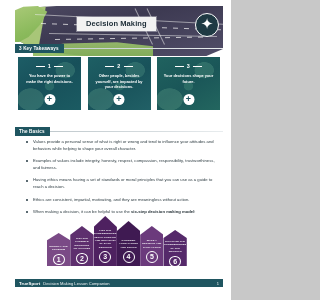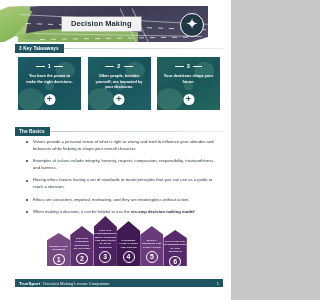--- a/index.html
+++ b/index.html
@@ -9,21 +9,21 @@
   }
   #page{
     position:relative;
     width:231px;height:300px;
     background:#ffffff;
     overflow:hidden;
     box-sizing:border-box;
   }
   
   .hero{
-    position:absolute;left:0;top:6px;width:208px;height:36px;
+    position:absolute;left:15px;top:6px;width:208px;height:50px;
     overflow:hidden;
   }
   .hero-road{
     position:absolute;inset:0;
     background:
       linear-gradient(100deg, rgba(168,198,120,1) 0 14%, rgba(143,182,96,0) 14.5%),
       linear-gradient(85deg, rgba(124,170,86,1) 0 9%, rgba(124,170,86,0) 9.4%),
       linear-gradient(165deg,#4e4a63 0%, #3d3a52 40%, #514d68 100%);
     clip-path:polygon(0 16%,2% 8%,8% 3%,20% 0,100% 0,100% 86%,92% 100%,34% 100%,12% 92%,2% 70%,0 46%);
   }

